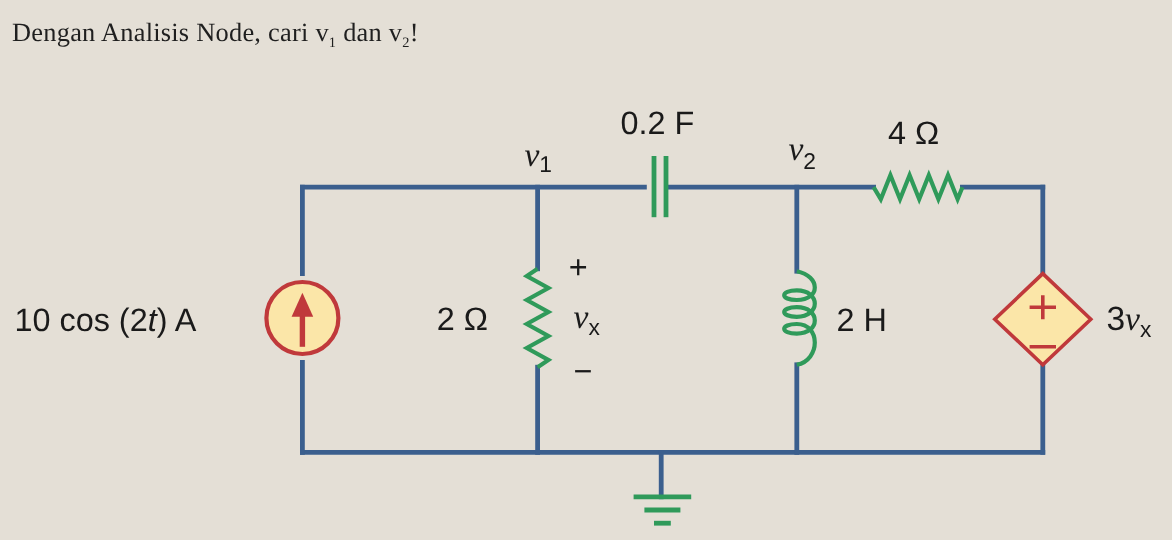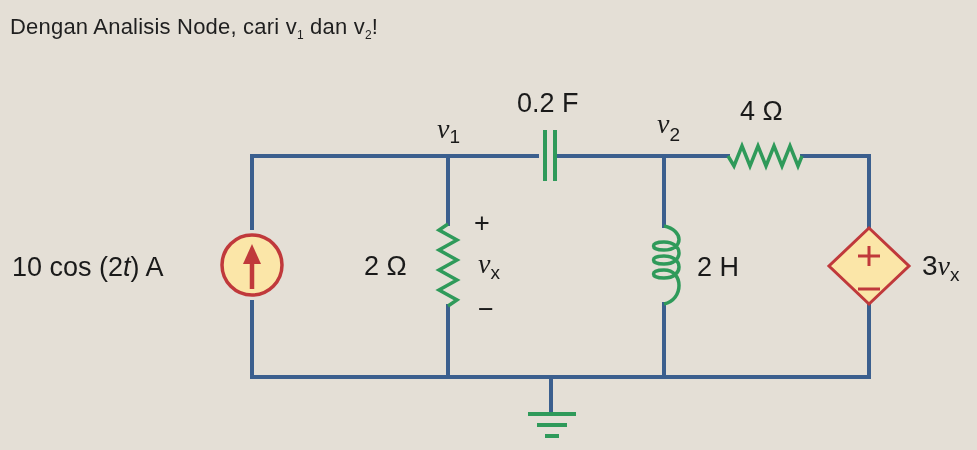--- a/index.html
+++ b/index.html
@@ -5,21 +5,21 @@
   html, body { margin: 0; padding: 0; }
   body {
     width: 977px; height: 450px; overflow: hidden;
     background: #e4dfd6;
     position: relative;
     font-family: "Liberation Sans", sans-serif;
   }
   .title {
     position: absolute; left: 10px; top: 14px;
     font-size: 22px; color: #1f1f1f;
-    font-family: Liberation Sans, sans-serif;
+    font-family: Liberation Serif, serif;
     letter-spacing: 0.2px;
   }
   .title sub { font-size: 12px; }
   svg { position: absolute; left: 0; top: 0; }
   .lbl { font-family: "Liberation Sans", sans-serif; font-size: 27px; fill: #1a1a1a; }
   .math { font-family: "Liberation Serif", serif; font-style: italic; font-size: 28px; fill: #1a1a1a; }
   .sub { font-family: "Liberation Sans", sans-serif; font-style: normal; font-size: 19px; }
 </style>
 </head>
 <body>

